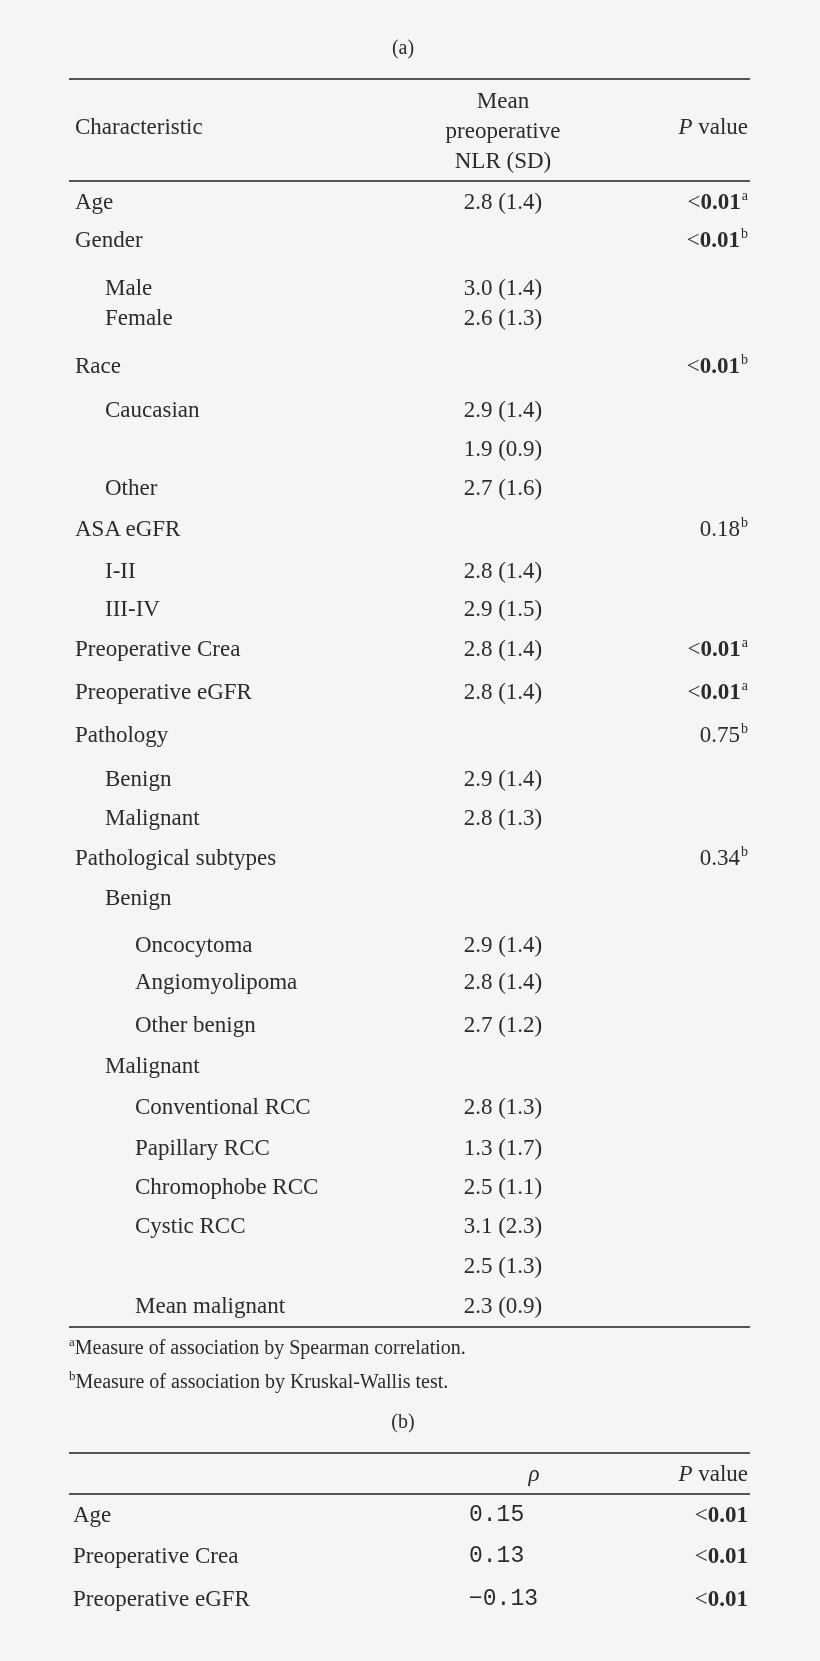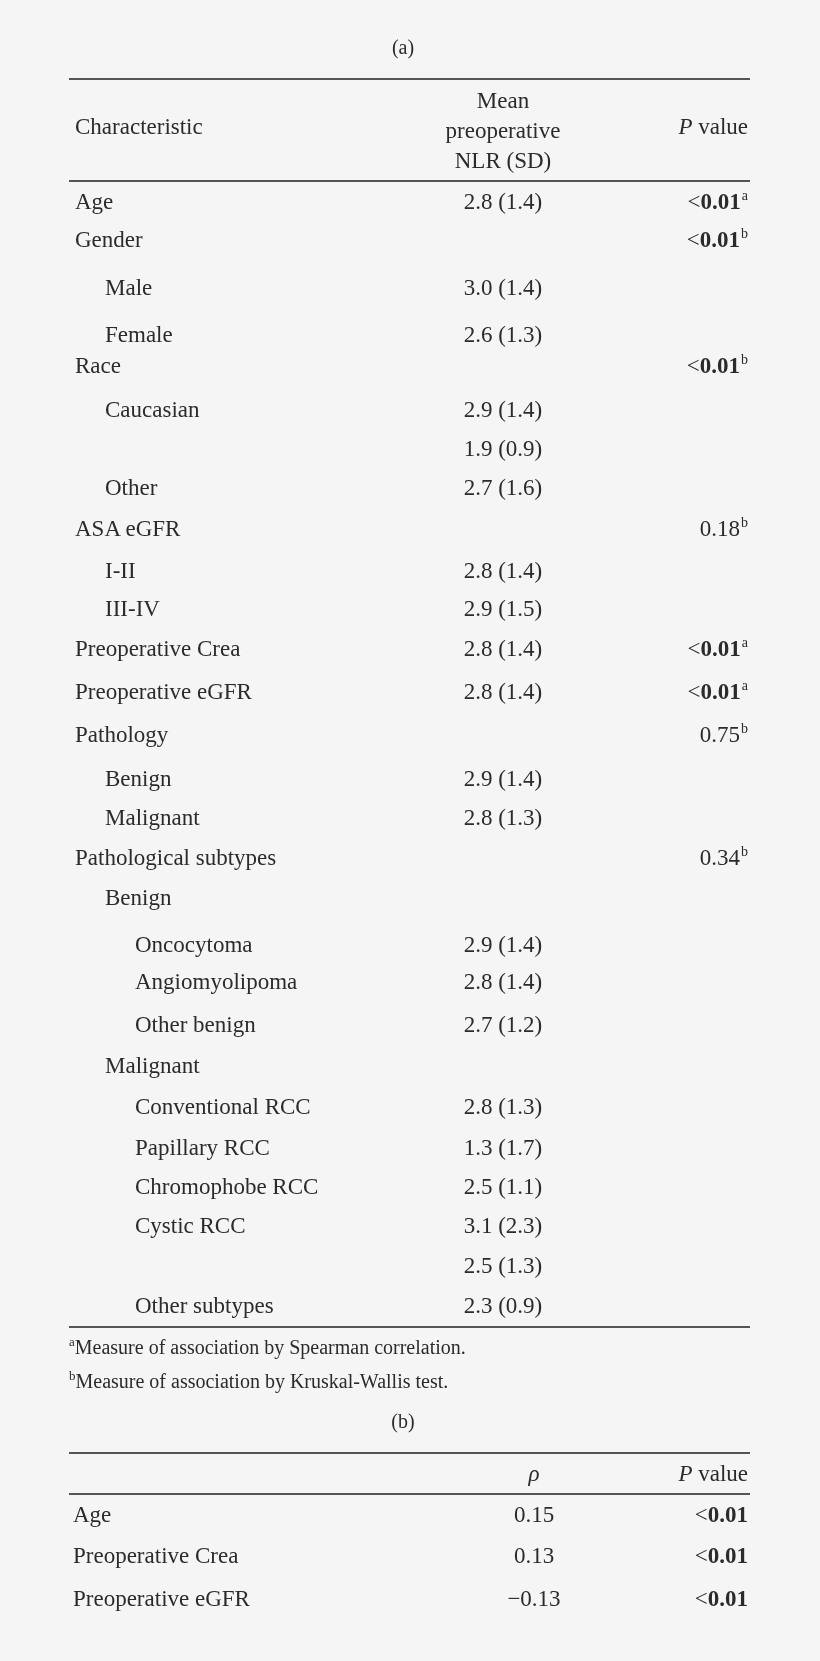--- a/index.html
+++ b/index.html
@@ -28,21 +28,21 @@
   .row .mean { position: absolute; left: 364px; width: 140px; text-align: center; white-space: nowrap; }
   .row .pval { position: absolute; right: 2px; text-align: right; white-space: nowrap; }
   .pval b { font-weight: bold; }
   .pval sup { font-size: 14px; vertical-align: 0; position: relative; top: -9px; margin-left: 1px; }
   .header-a { position: absolute; left: 69px; width: 681px; top: 86px; height: 92px; font-size: 23px; }
   .header-a .h-char { position: absolute; left: 6px; top: 28px; }
   .header-a .h-mean { position: absolute; left: 364px; width: 140px; text-align: center; line-height: 30px; top: 0; }
   .header-a .h-p { position: absolute; right: 2px; top: 28px; }
   .foot { position: absolute; left: 69px; font-size: 20px; white-space: nowrap; }
   .foot sup { font-size: 13px; position: relative; top: -8px; vertical-align: 0; }
-  .row-b .rho { position: absolute; left: 400px; width: 130px; text-align: center; }
+  .row-b .rho { position: absolute; left: 400px; width: 130px; text-align: left; font-family: Liberation Mono, monospace; }
   .header-b { position: absolute; left: 69px; width: 681px; top: 1458px; height: 32px; font-size: 23px; line-height: 32px; }
   .header-b .h-rho { position: absolute; left: 400px; width: 130px; text-align: center; font-style: italic; }
   .header-b .h-p { position: absolute; right: 2px; }
   i.pi { font-style: italic; }
 </style>
 </head>
 <body>
 
 <div class="caption" style="top:36px;">(a)</div>
 <div class="rule" style="top:78px;"></div>
@@ -67,21 +67,21 @@
     <div class="row" style="top: 220px;">
       <span class="label">Gender</span>
       <span class="mean"></span>
       <span class="pval"><span>&lt;</span><b>0.01</b><span></span><sup>b</sup></span>
     </div>
     <div class="row i1" style="top: 268px;">
       <span class="label">Male</span>
       <span class="mean">3.0 (1.4)</span>
       <span class="pval"><span></span><b></b><span></span><sup></sup></span>
     </div>
-    <div class="row i1" style="top: 315px;">
+    <div class="row i1" style="top: 298px;">
       <span class="label">Female</span>
       <span class="mean">2.6 (1.3)</span>
       <span class="pval"><span></span><b></b><span></span><sup></sup></span>
     </div>
     <div class="row" style="top: 346px;">
       <span class="label">Race</span>
       <span class="mean"></span>
       <span class="pval"><span>&lt;</span><b>0.01</b><span></span><sup>b</sup></span>
     </div>
     <div class="row i1" style="top: 390px;">
@@ -186,21 +186,21 @@
     <div class="row i2" style="top: 1206px;">
       <span class="label">Cystic RCC</span>
       <span class="mean">3.1 (2.3)</span>
       <span class="pval"><span></span><b></b><span></span><sup></sup></span>
     </div>
     <div class="row i2" style="top: 1246px;">
       <span class="mean">2.5 (1.3)</span>
       <span class="pval"><span></span><b></b><span></span><sup></sup></span>
     </div>
     <div class="row i2" style="top: 1286px;">
-      <span class="label">Other subtypes</span>
+      <span class="label">Mean malignant</span>
       <span class="mean">2.3 (0.9)</span>
       <span class="pval"><span></span><b></b><span></span><sup></sup></span>
     </div>
   </div>
 
 <div class="rule" style="top:1326px;"></div>
 
 <div class="foot" style="top:1336px;"><sup>a</sup><span>Measure of association by Spearman correlation.</span></div>
 <div class="foot" style="top:1370px;"><sup>b</sup><span>Measure of association by Kruskal-Wallis test.</span></div>
 

